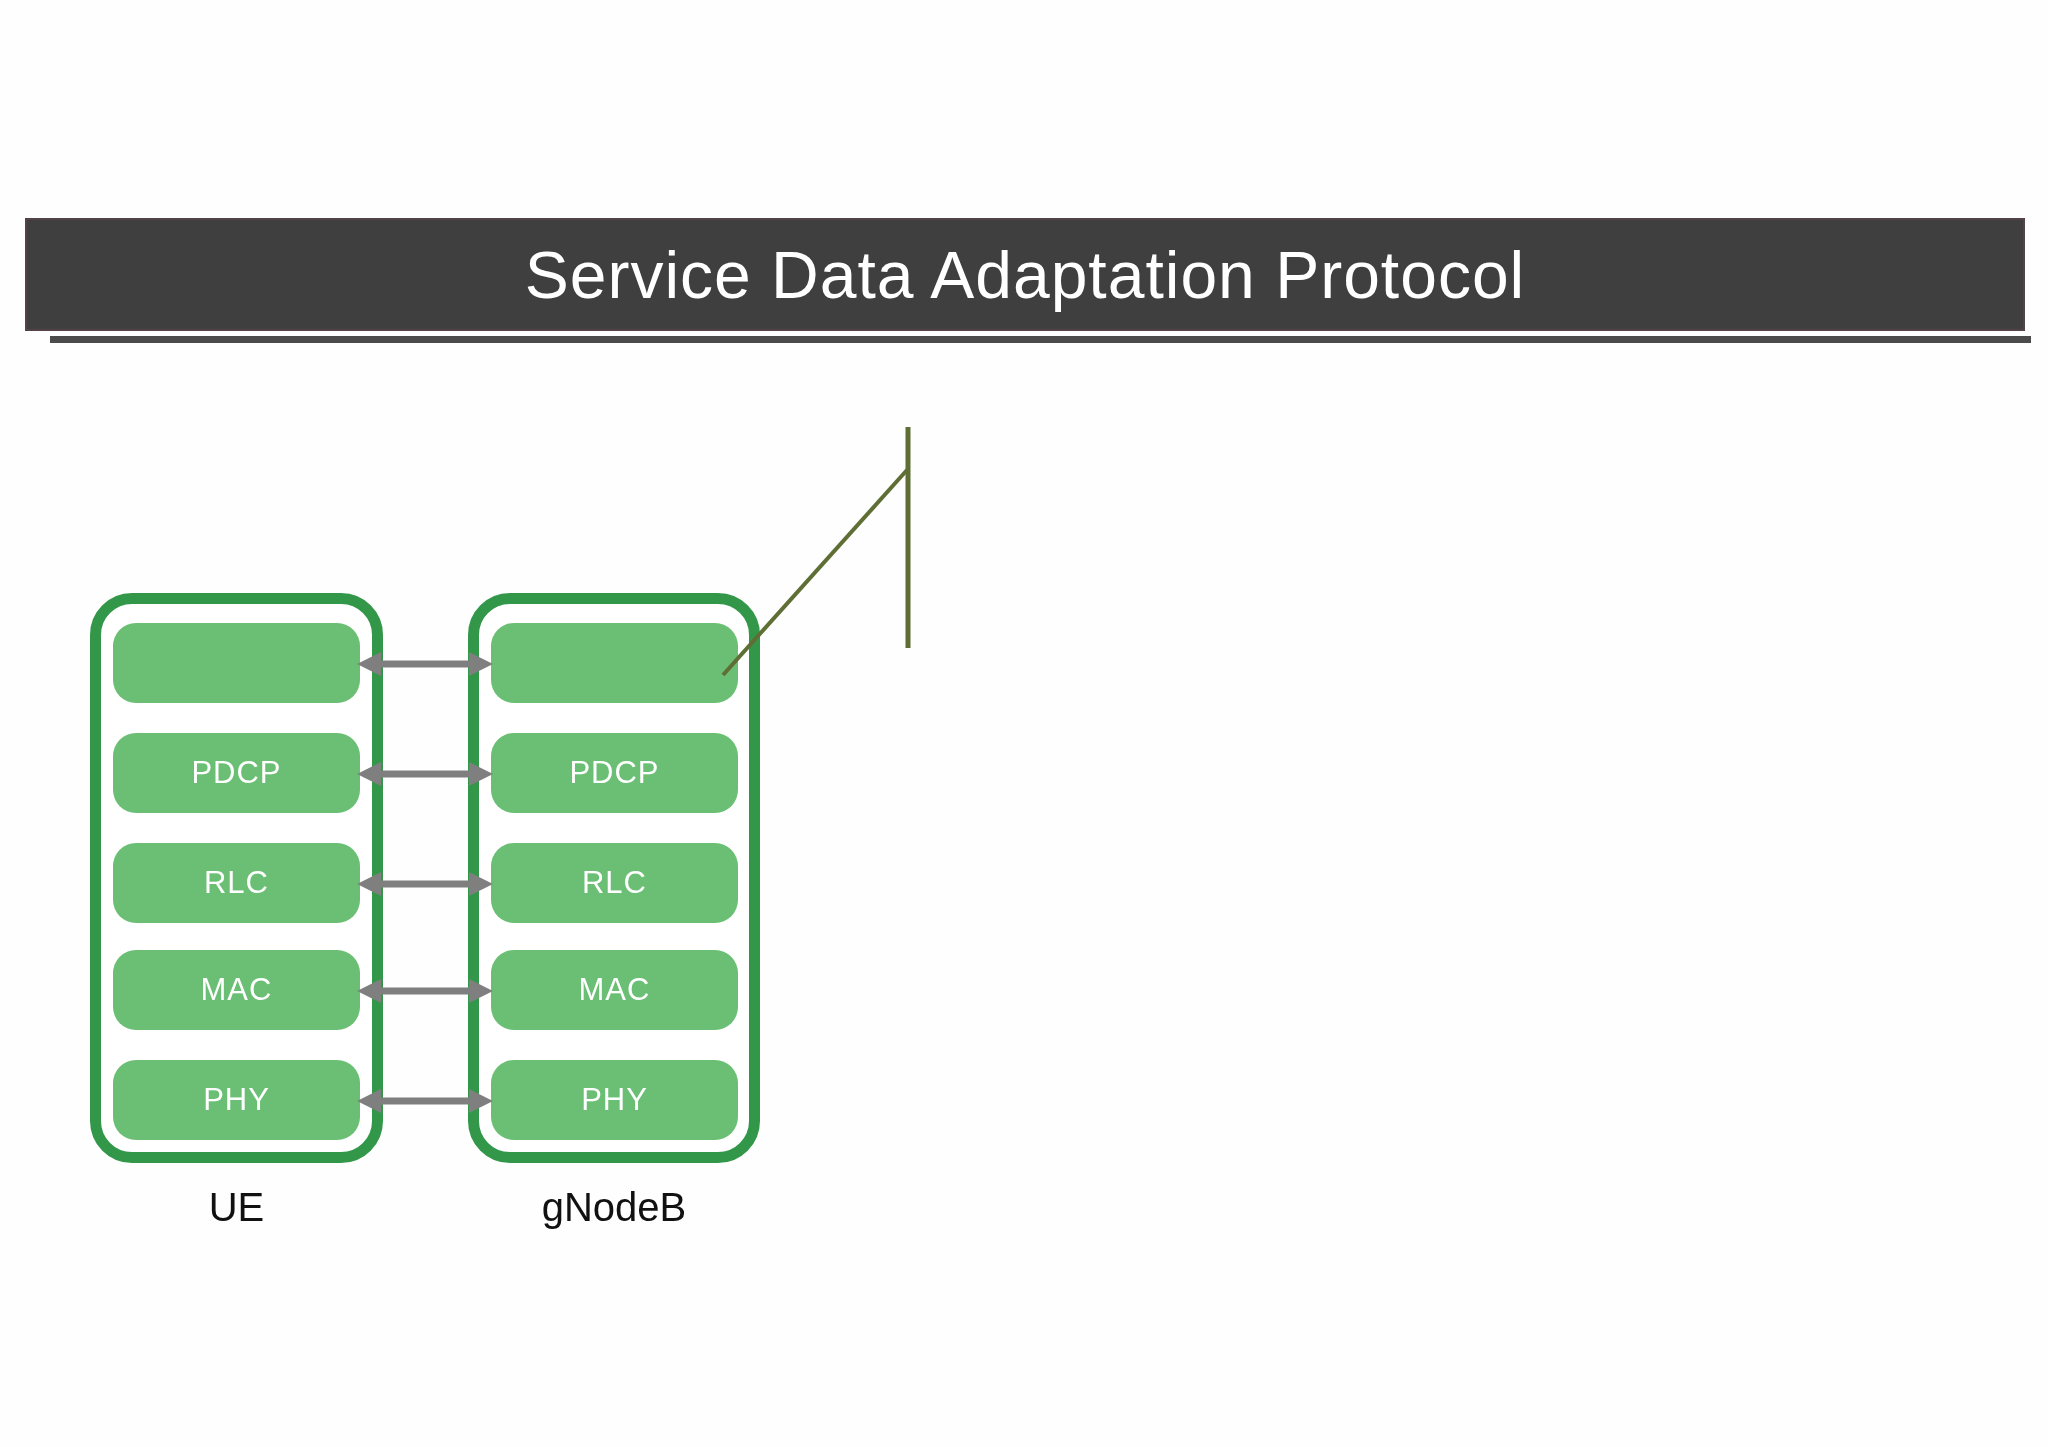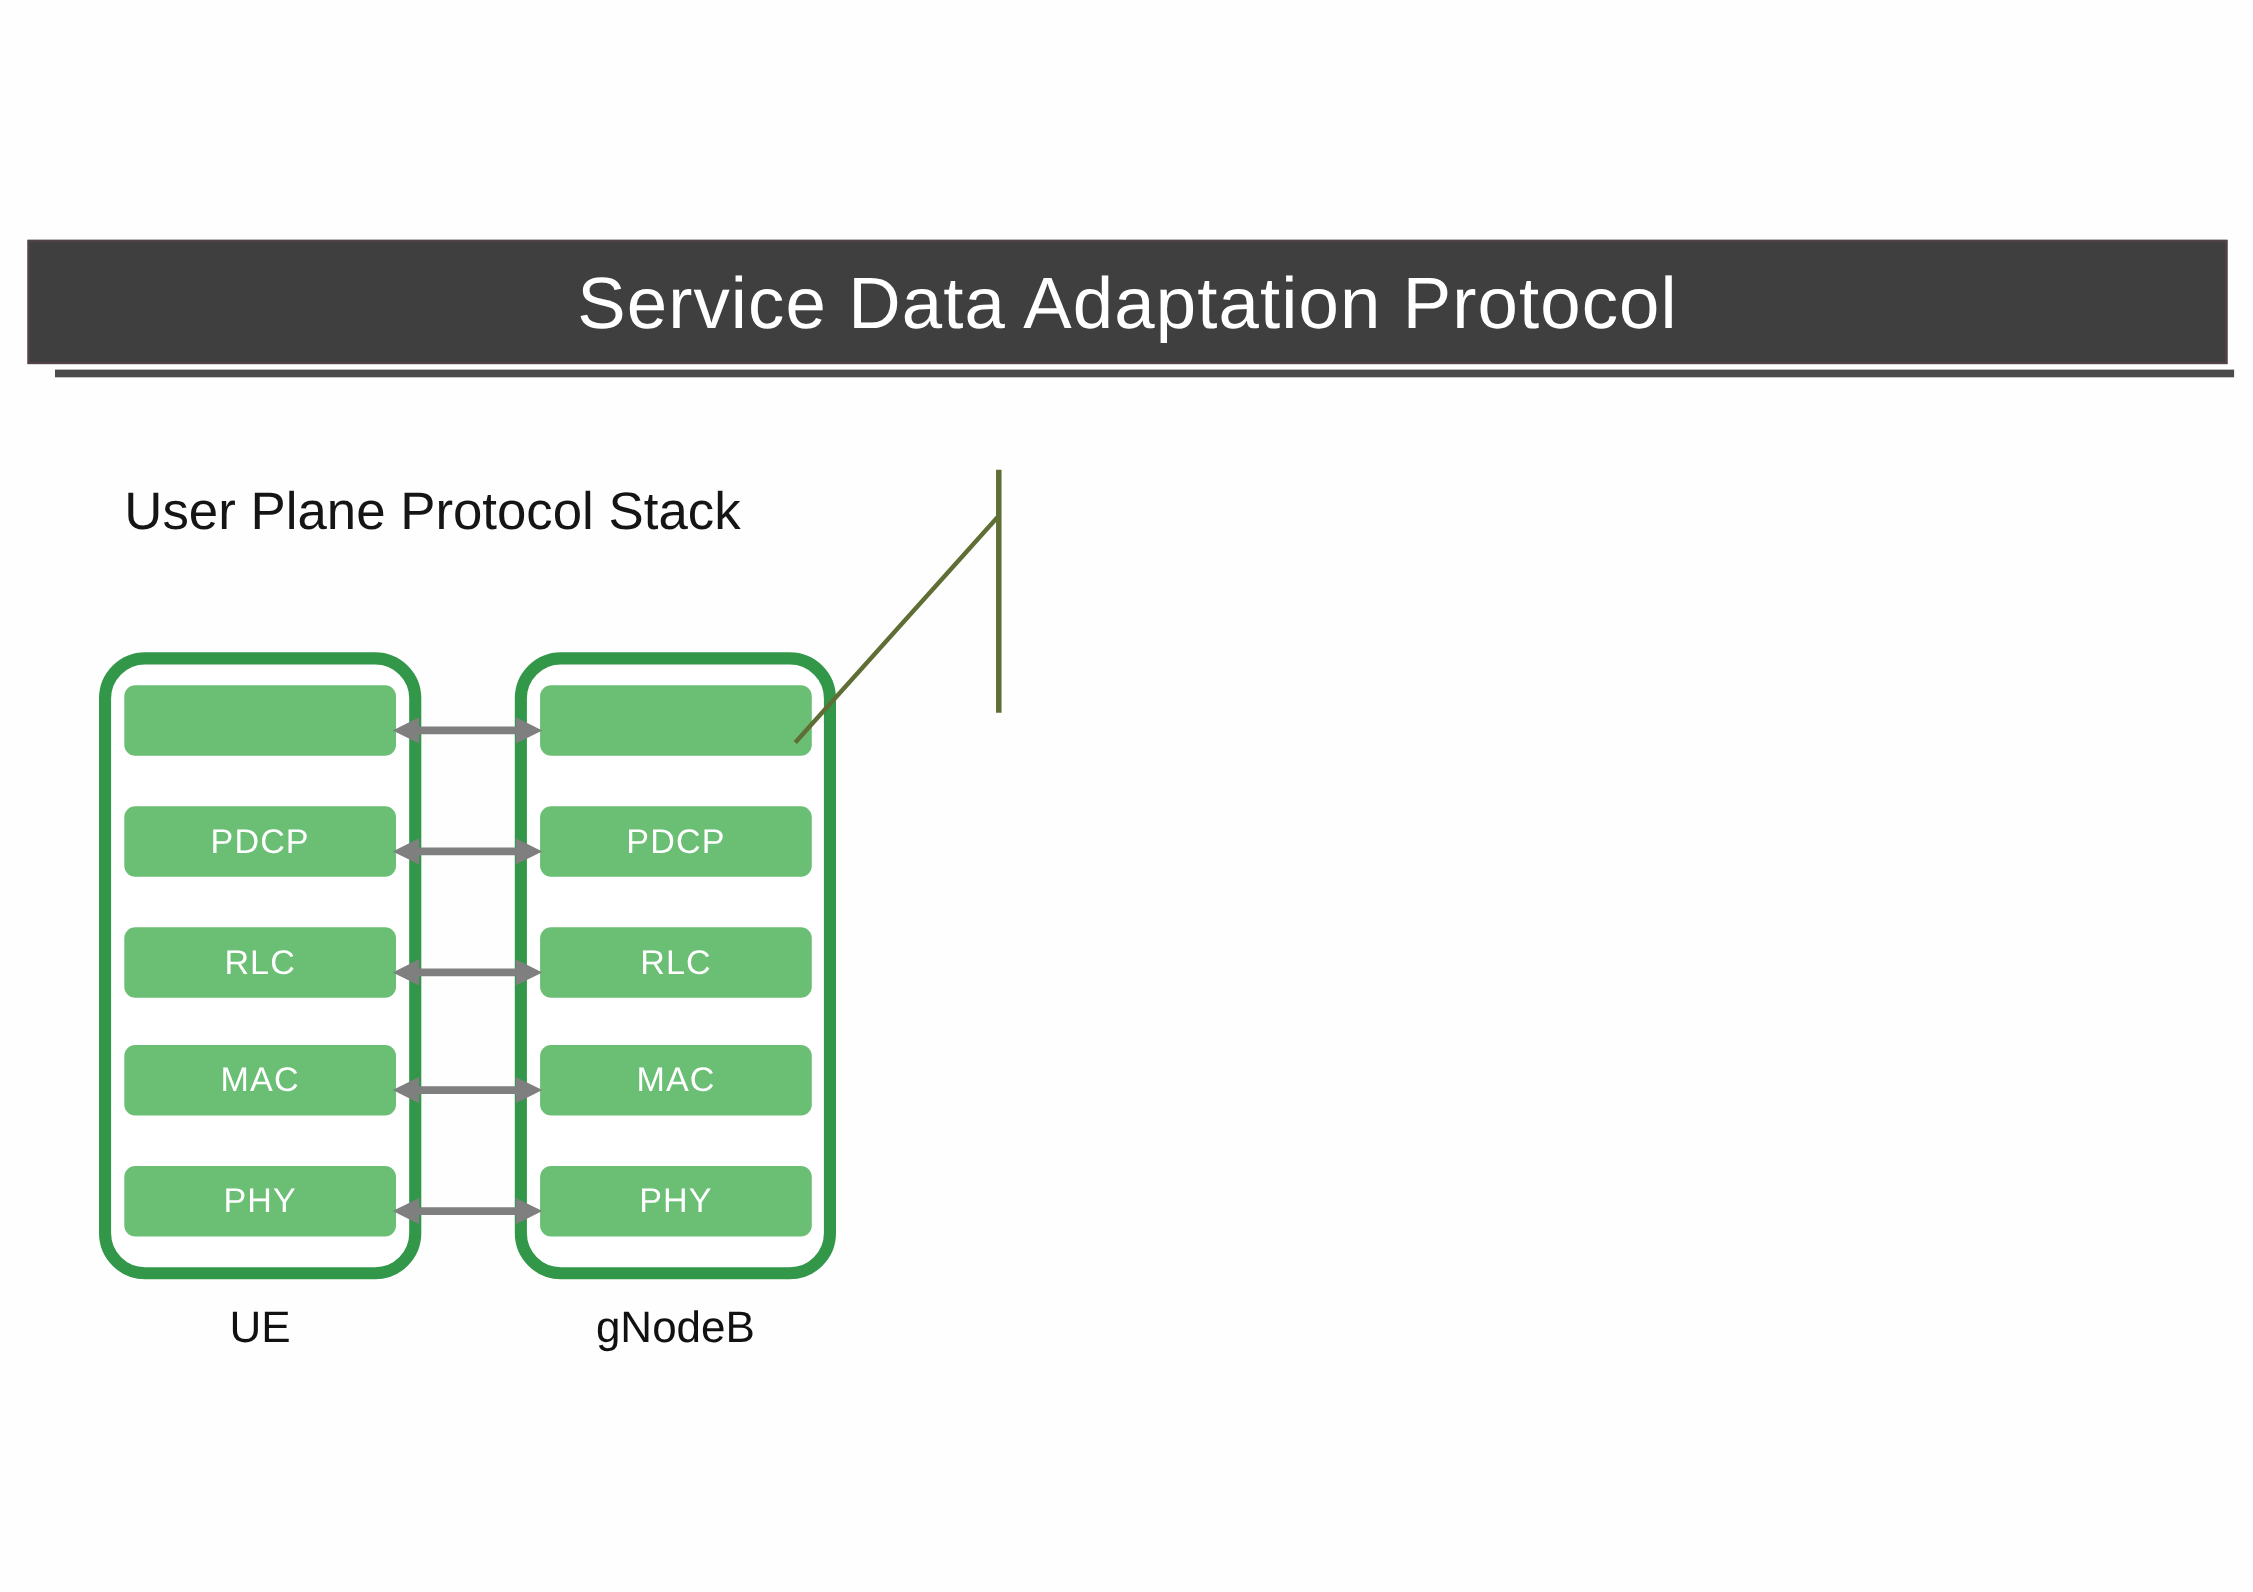--- a/index.html
+++ b/index.html
@@ -22,21 +22,21 @@
     position:absolute;left:113px;top:438px;font-size:48px;color:#151515;white-space:nowrap;
   }
   .stack{
     position:absolute;top:593px;height:570px;box-sizing:border-box;
     border:11px solid var(--stack-border,#33974a);
     border-radius:42px;background:#ffffff;
   }
   .stack-ue{left:90px;width:293px;}
   .stack-gnb{left:468px;width:292px;}
   .layer{
-    position:absolute;left:12px;width:247px;height:64px;border-radius:10px;
+    position:absolute;left:12px;width:247px;height:80px;border-radius:23px;
     background:var(--layer-fill,#6abf74);
     display:flex;align-items:center;justify-content:center;
   }
   .layer span{color:#ffffff;font-size:31px;letter-spacing:1px;}
   .stack-label{
     position:absolute;top:1185px;font-size:40px;color:#111111;text-align:center;
   }
   .label-ue{left:90px;width:293px;}
   .label-gnb{left:468px;width:292px;}
   .connectors{position:absolute;left:0;top:0;width:2048px;height:1447px;pointer-events:none;}
@@ -51,21 +51,20 @@
 </head>
 <body>
 
 <div class="slide">
 
   <div class="title-bar">
     <span class="title-text">Service Data Adaptation Protocol</span>
   </div>
   <div class="title-underline"></div>
 
-  <div class="subtitle">User Plane Protocol Stack</div>
 
   <div class="stack stack-ue">
       <div class="layer" style="top: 19px;">
         <span></span>
       </div>
       <div class="layer" style="top: 129px;">
         <span>PDCP</span>
       </div>
       <div class="layer" style="top: 239px;">
         <span>RLC</span>

